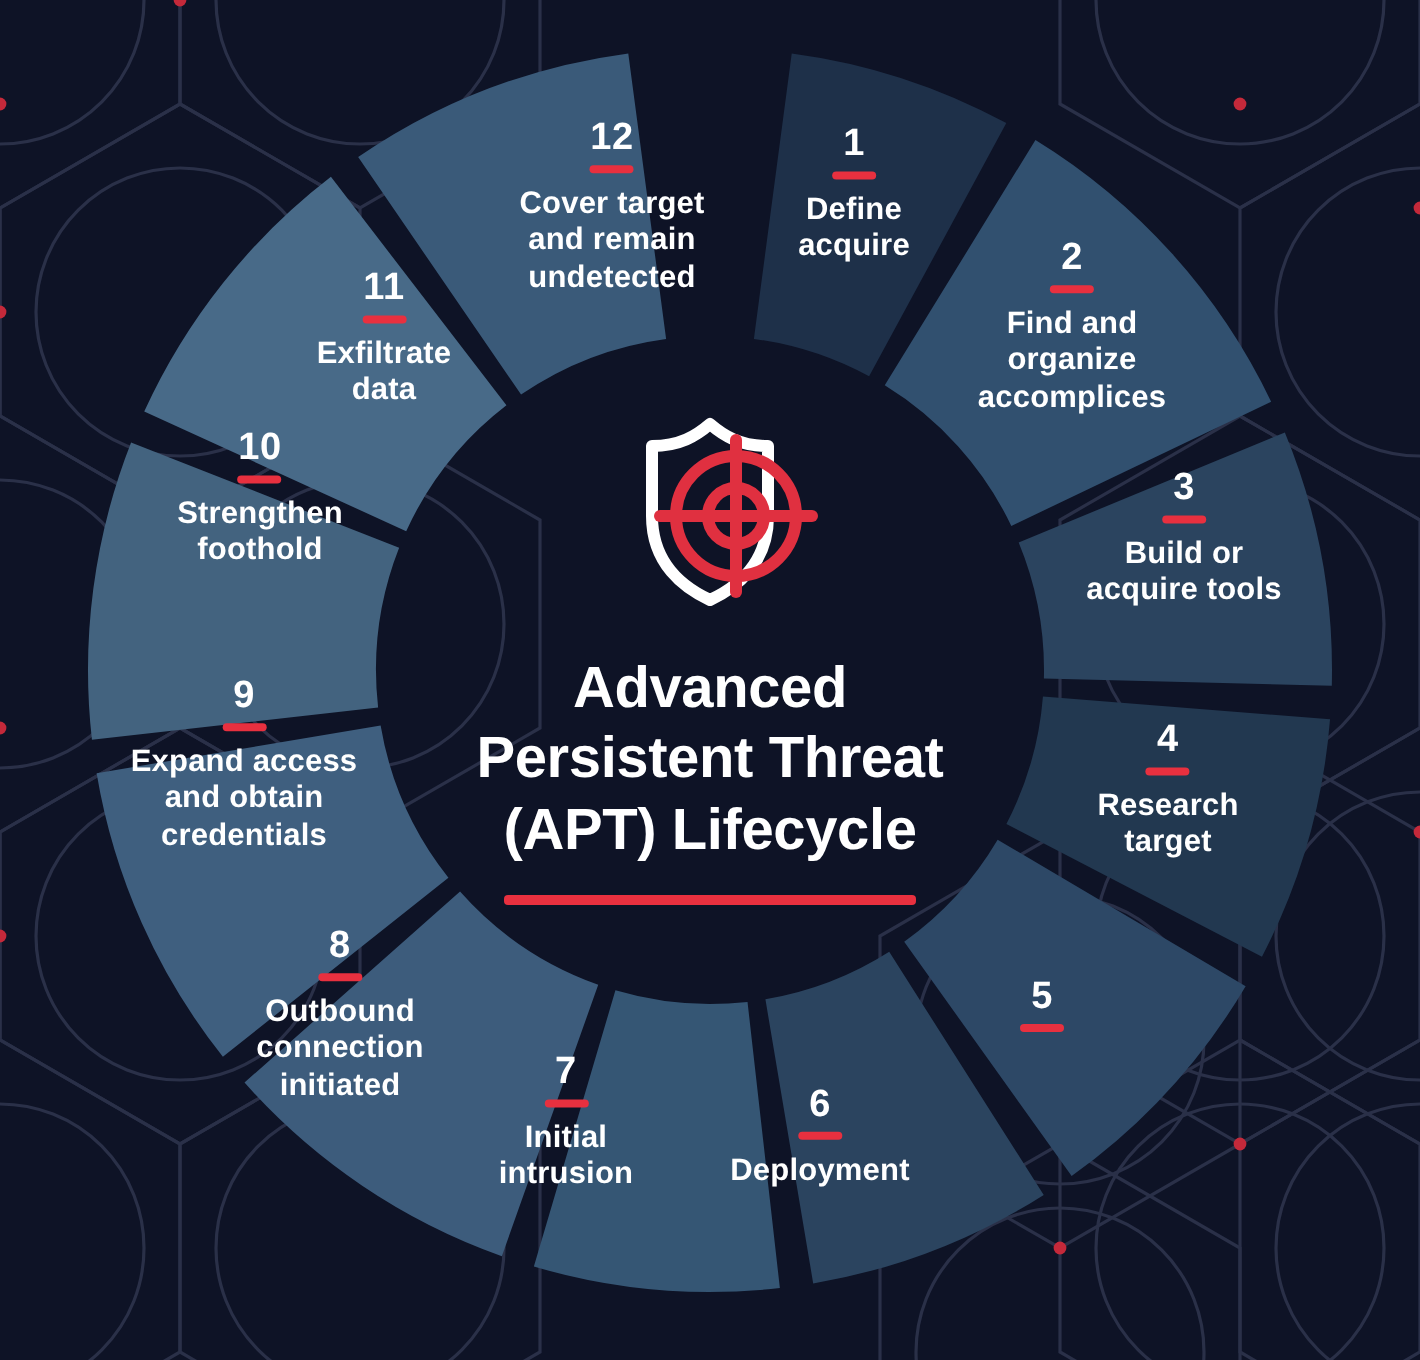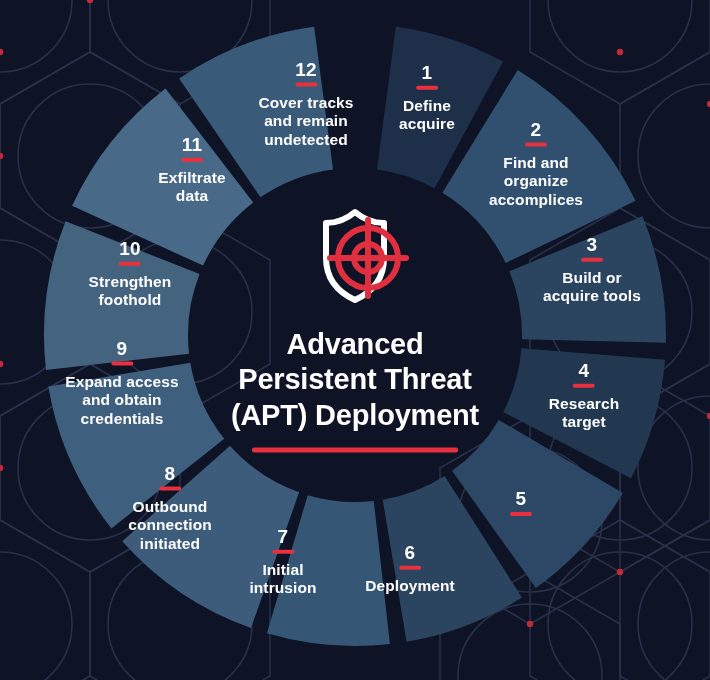--- a/index.html
+++ b/index.html
@@ -174,21 +174,21 @@
         <circle cx="72" cy="62" r="14"></circle>
         <line x1="72" y1="24" x2="72" y2="100" stroke-linecap="round"></line>
         <line x1="34" y1="62" x2="110" y2="62" stroke-linecap="round"></line>
       </g>
     </svg>
   </div>
 
   <div class="center-block">
     <div class="center-title">Advanced
 Persistent Threat
-(APT) Deployment</div>
+(APT) Lifecycle</div>
     <div class="center-rule"></div>
   </div>
 
   <div id="labels">
       <div class="seg-label" style="left: 427px; top: 98px;">
         <div class="seg-num">1</div>
         <div class="seg-rule"></div>
         <div class="seg-text">Define
 acquire</div>
       </div>
@@ -233,34 +233,34 @@
 connection
 initiated</div>
       </div>
       <div class="seg-label" style="left: 122px; top: 383px;">
         <div class="seg-num">9</div>
         <div class="seg-rule"></div>
         <div class="seg-text">Expand access
 and obtain
 credentials</div>
       </div>
-      <div class="seg-label" style="left: 130px; top: 274px;">
+      <div class="seg-label" style="left: 130px; top: 250px;">
         <div class="seg-num">10</div>
         <div class="seg-rule"></div>
         <div class="seg-text">Strengthen
 foothold</div>
       </div>
       <div class="seg-label" style="left: 192px; top: 170px;">
         <div class="seg-num">11</div>
         <div class="seg-rule"></div>
         <div class="seg-text">Exfiltrate
 data</div>
       </div>
       <div class="seg-label" style="left: 306px; top: 104px;">
         <div class="seg-num">12</div>
         <div class="seg-rule"></div>
-        <div class="seg-text">Cover tracks
+        <div class="seg-text">Cover target
 and remain
 undetected</div>
       </div>
     </div>
 
 </div>
 
 </body></html>

